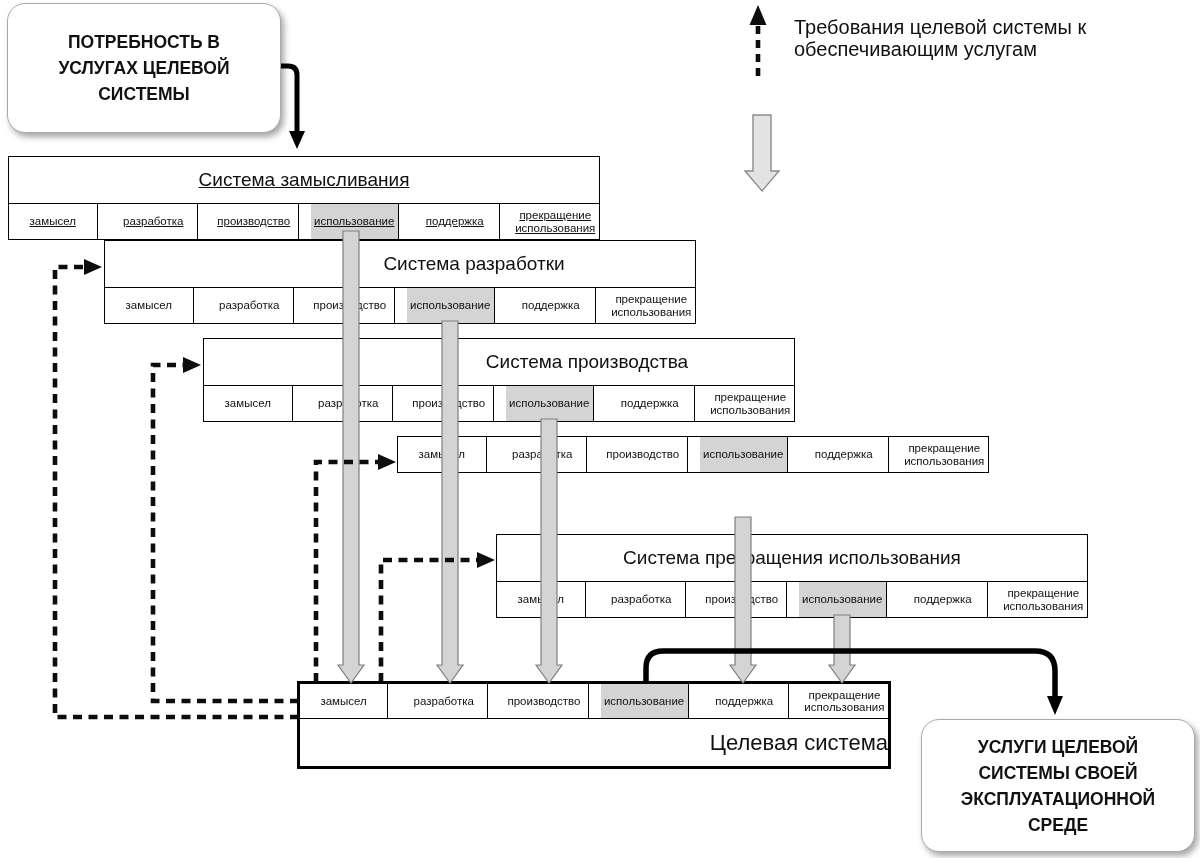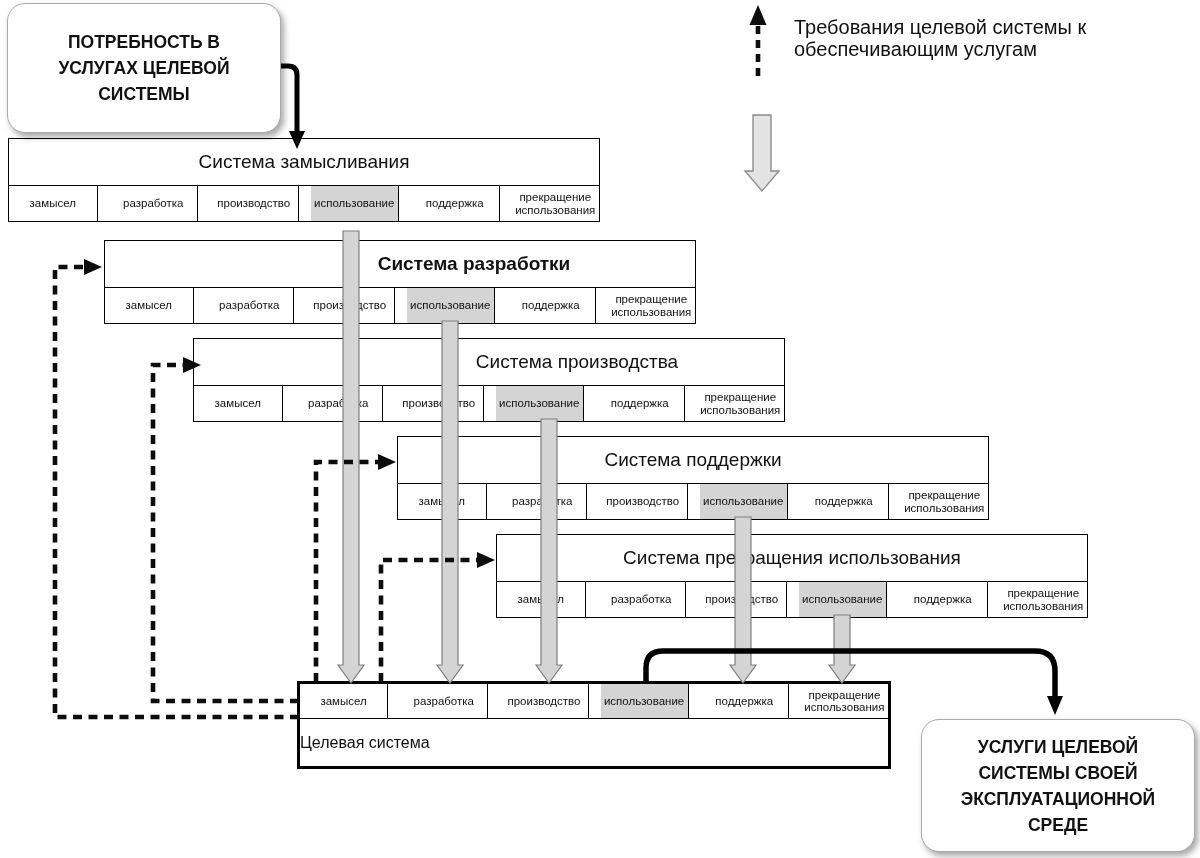--- a/index.html
+++ b/index.html
@@ -24,21 +24,21 @@
     box-sizing:border-box;
   }
   .cell:last-child{border-right:none;}
   .cell.hl{background:#d4d4d4;}
   
   #target-box{
     position:absolute;left:297px;top:681px;width:594px;background:#fff;
     border:3.5px solid #000;box-sizing:border-box;
   }
   #target-box .sys-cells{height:34px;border-bottom:1.3px solid #000;}
-  #target-box .t-title{height:47px;line-height:47px;text-align:left;font-size:16px;}
+  #target-box .t-title{height:47px;line-height:47px;text-align:right;font-size:22px;}
   
   .bubble{
     position:absolute;background:#fff;border:1.6px solid #a9a9a9;border-radius:18px;
     box-shadow:3px 4px 6px rgba(0,0,0,.35);
     display:flex;align-items:center;justify-content:center;text-align:center;
     font-weight:bold;font-size:17.5px;line-height:26px;white-space:pre-line;
     box-sizing:border-box;padding:6px 10px;
   }
   #need-bubble{left:7px;top:3px;width:274px;height:130px;}
   #services-bubble{left:921px;top:719px;width:274px;height:133px;}
@@ -47,58 +47,57 @@
     position:absolute;font-size:20px;line-height:22px;white-space:pre-line;
   }
   #legend-label-1{left:794px;top:16px;width:350px;}
   #legend-label-2{left:794px;top:120px;width:350px;}
 </style>
 </head>
 <body>
 
 <div id="stage">
 
-  <div class="sysbox" style="left:8px;top:138px;">
+  <div class="sysbox" style="left:8px;top:156px;text-decoration:underline;">
     <div class="sys-title">Система замысливания</div>
     <div class="sys-cells">
       <div class="cell">замысел</div>
       <div class="cell">разработка</div>
       <div class="cell">производство</div>
       <div class="cell hl">использование</div>
       <div class="cell">поддержка</div>
       <div class="cell">прекращение использования</div>
     </div>
   </div>
 
   <div class="sysbox" style="left:104px;top:240px;">
-    <div class="sys-title" style="padding-left:148px;font-weight:bold;">Система разработки</div>
+    <div class="sys-title" style="padding-left:148px;">Система разработки</div>
     <div class="sys-cells">
       <div class="cell">замысел</div>
       <div class="cell">разработка</div>
       <div class="cell">производство</div>
       <div class="cell hl">использование</div>
       <div class="cell">поддержка</div>
       <div class="cell">прекращение использования</div>
     </div>
   </div>
 
-  <div class="sysbox" style="left:193px;top:338px;">
+  <div class="sysbox" style="left:203px;top:338px;">
     <div class="sys-title" style="padding-left:176px;">Система производства</div>
     <div class="sys-cells">
       <div class="cell">замысел</div>
       <div class="cell">разработка</div>
       <div class="cell">производство</div>
       <div class="cell hl">использование</div>
       <div class="cell">поддержка</div>
       <div class="cell">прекращение использования</div>
     </div>
   </div>
 
   <div class="sysbox" style="left:397px;top:436px;">
-    <div class="sys-title">Система поддержки</div>
     <div class="sys-cells">
       <div class="cell">замысел</div>
       <div class="cell">разработка</div>
       <div class="cell">производство</div>
       <div class="cell hl">использование</div>
       <div class="cell">поддержка</div>
       <div class="cell">прекращение использования</div>
     </div>
   </div>
 

